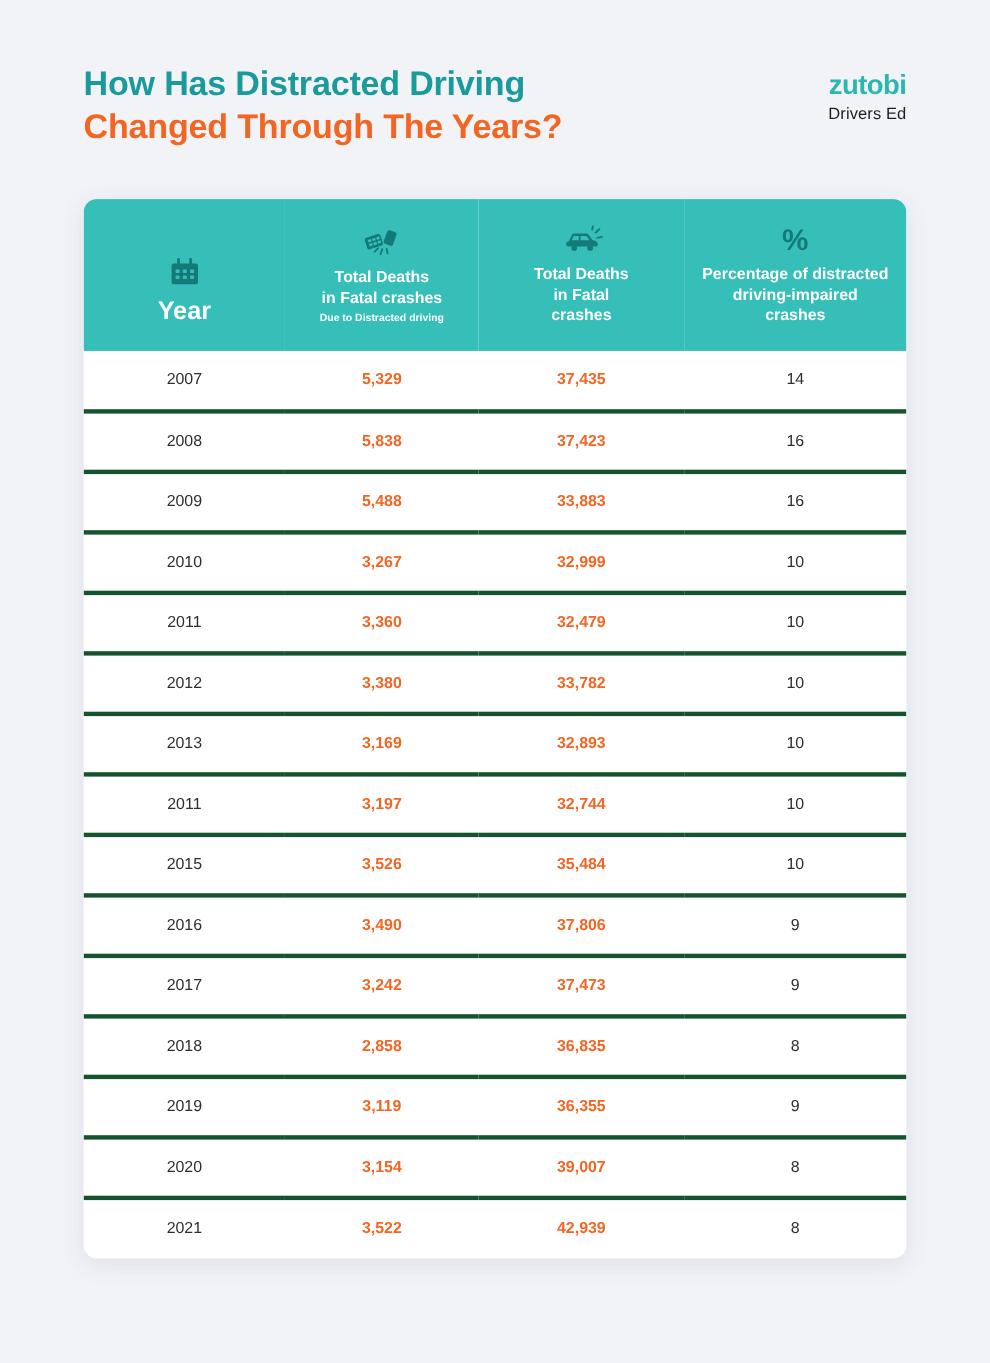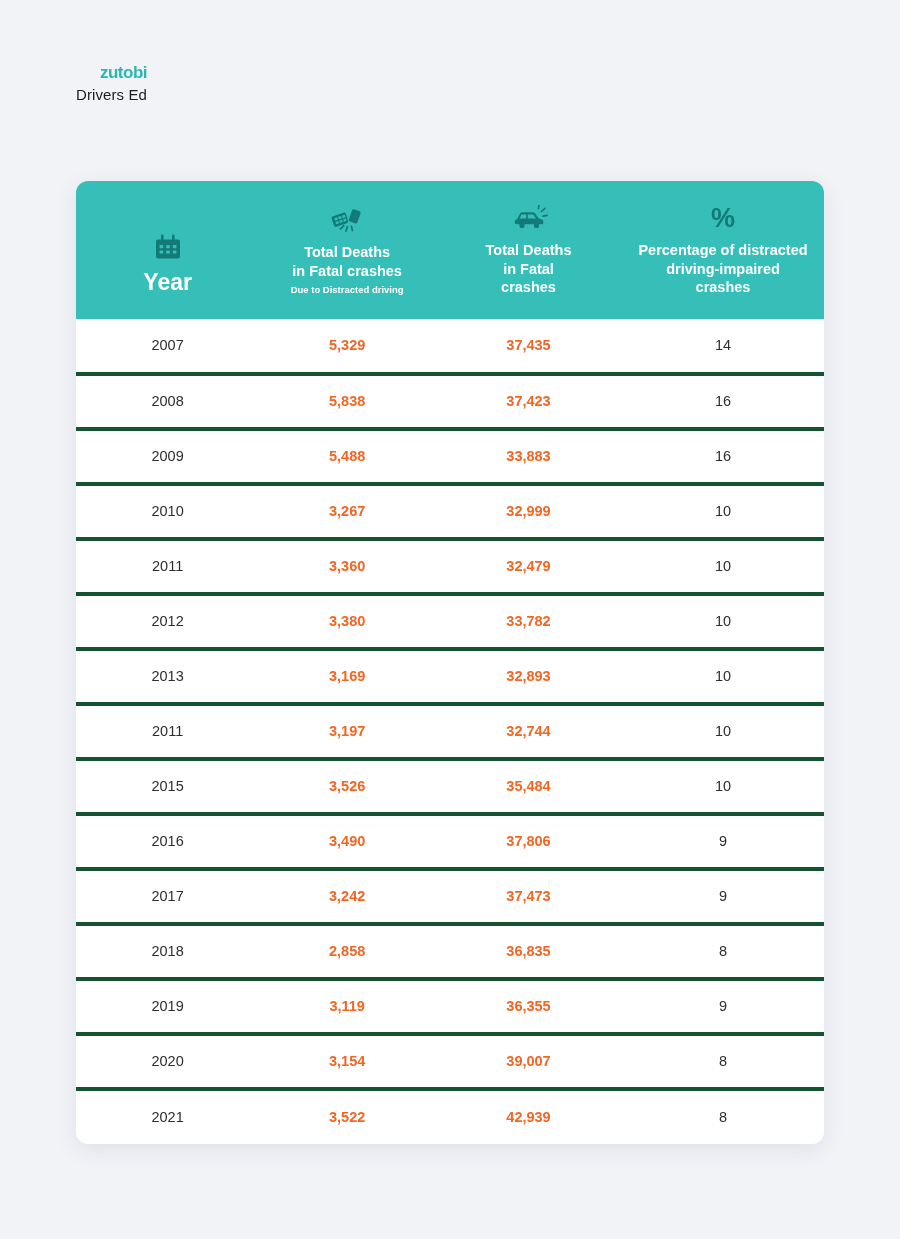--- a/index.html
+++ b/index.html
@@ -38,21 +38,21 @@
     letter-spacing: -0.2px;
   }
   .title .line1 { color: #1a9a9a; display: block; }
   .title .line2 { color: #f26522; display: block; }
 
   .logo {
     text-align: right;
     padding-top: 8px;
   }
   .logo-name {
-    font-size: 17px;
+    font-size: 25px;
     font-weight: 700;
     color: #2bb6ae;
     letter-spacing: -0.5px;
     line-height: 1.1;
   }
   .logo-sub {
     font-size: 15px;
     color: #1d1d1d;
     letter-spacing: 0.1px;
     line-height: 1.4;
@@ -147,20 +147,24 @@
   col.col-dd   { width: 23.5%; }
   col.col-tot  { width: 25.0%; }
   col.col-pct  { width: 27.0%; }
 </style>
 </head>
 <body>
 
 <div class="page">
 
   <div class="top">
+    <h1 class="title">
+      <span class="line1">How Has Distracted Driving</span>
+      <span class="line2">Changed Through The Years?</span>
+    </h1>
 
     <div class="logo">
       <div class="logo-name">zutobi</div>
       <div class="logo-sub">Drivers Ed</div>
     </div>
   </div>
 
   <div class="card">
     <table class="data">
       <colgroup>

